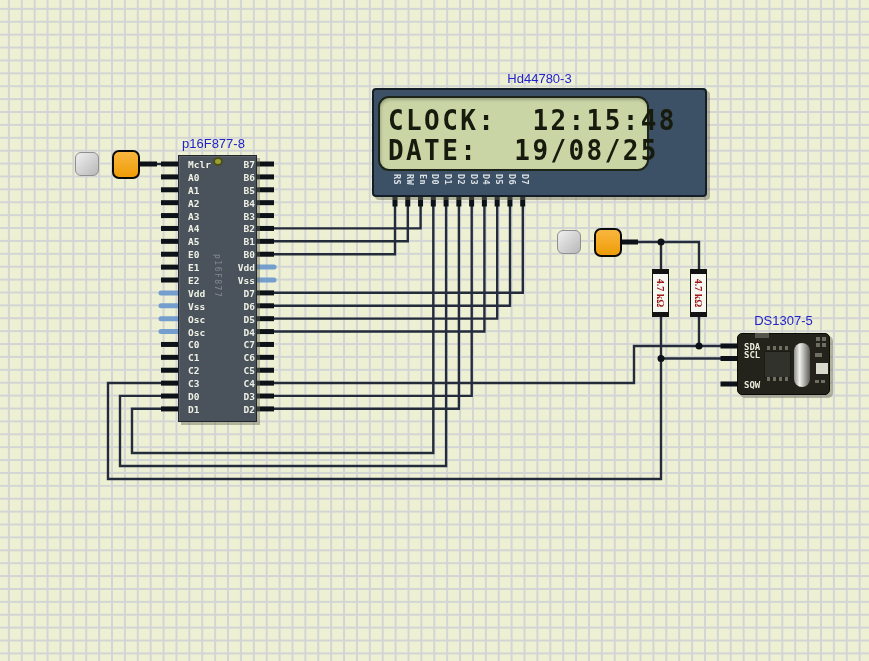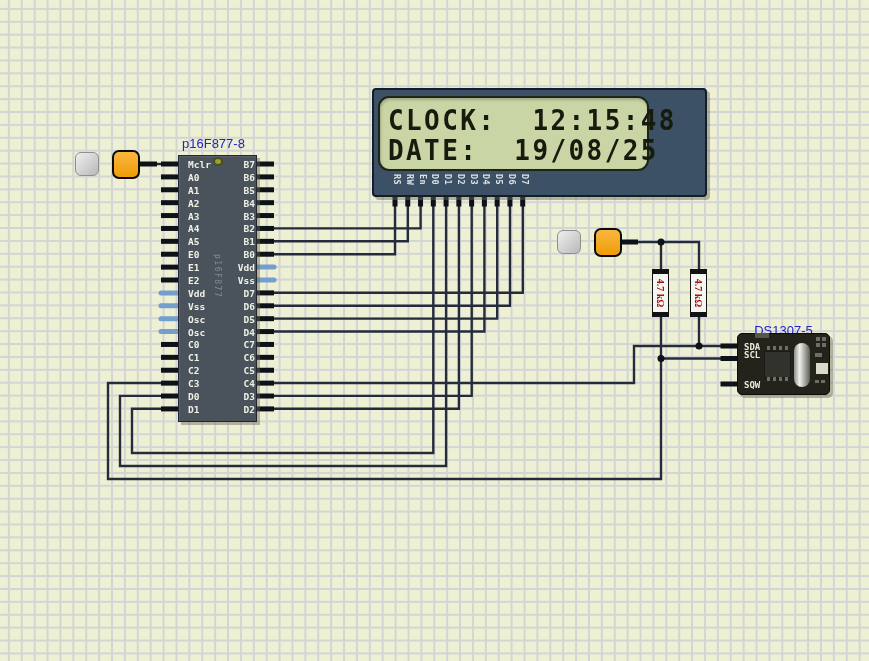--- a/index.html
+++ b/index.html
@@ -52,21 +52,21 @@
   .lcd-line.l2{top:36px;}
   .lcd-pin-strip{position:absolute;left:0;top:84px;width:100%;height:24px;}
   .lcd-pin-label{position:absolute;top:0;left:calc(17px + var(--i)*12.77px);
        writing-mode:vertical-rl;font:700 8.5px "DejaVu Sans Mono",monospace;
        color:#dde2e6;letter-spacing:.5px;line-height:12px;}
 
   
   .rtc{left:737px;top:333px;width:93px;height:62px;background:#23231c;
        border:1.6px solid #0b0b08;border-radius:5px;
        box-shadow:3px 3px 0 rgba(105,105,85,.45);}
-  .rtc-ref{left:737px;top:323px;width:93px;text-align:center;}
+  .rtc-ref{left:737px;top:313px;width:93px;text-align:center;}
   .rtc-pin-label{position:absolute;left:6px;font:700 9px "DejaVu Sans Mono",monospace;
        color:#e9ead9;height:10px;line-height:10px;}
   .rtc-pin-label:nth-of-type(1){top:8px;}
   .rtc-pin-label:nth-of-type(2){top:16px;}
   .rtc-pin-label:nth-of-type(3){top:46px;}
   .rtc-part{position:absolute;background:#6e6e62;}
   .rtc-ic{left:26px;top:17px;width:25px;height:25px;background:#32322c;border:1px solid #1a1a16;}
   .rtc-cyl{left:56px;top:9px;width:16px;height:44px;border-radius:8px;
        background:linear-gradient(90deg,#8e8e8a,#f0f0ec 35%,#5d5d58);}
   .rtc-padwhite{left:78px;top:29px;width:12px;height:11px;background:#d9d9cc;}
@@ -179,20 +179,21 @@
         <line x1="622" y1="242" x2="638" y2="242" class="stub"></line>
       </g>
     <g>
       <circle class="dot" cx="661" cy="242" r="3.5"></circle>
       <circle class="dot" cx="699" cy="346" r="3.5"></circle>
       <circle class="dot" cx="661" cy="358.5" r="3.5"></circle>
     </g>
   </svg>
 
   <div class="ref pic-ref">p16F877-8</div>
+  <div class="ref lcd-ref">Hd44780-3</div>
   <div class="ref rtc-ref">DS1307-5</div>
 
   <div class="component pic">
     <div class="pic-notch"></div>
     <div class="pin-labels left">
 
     <div class="pinrow" style="--i: 0;"><span>Mclr</span></div>
         <div class="pinrow" style="--i: 1;"><span>A0</span></div>
         <div class="pinrow" style="--i: 2;"><span>A1</span></div>
         <div class="pinrow" style="--i: 3;"><span>A2</span></div>

